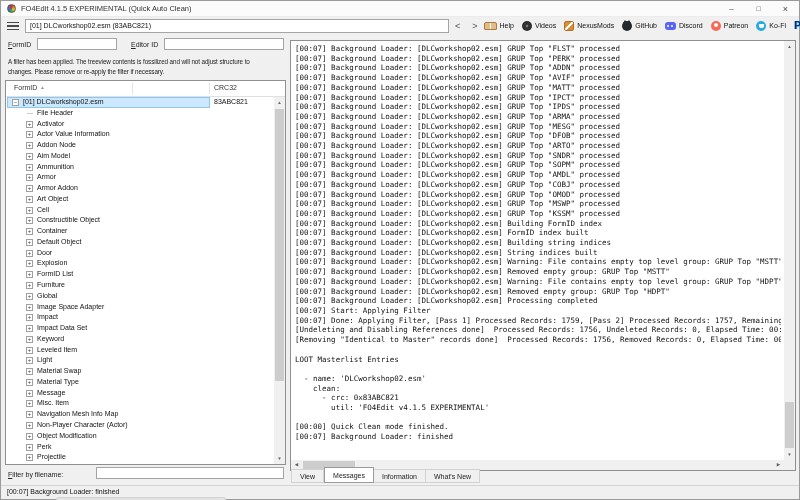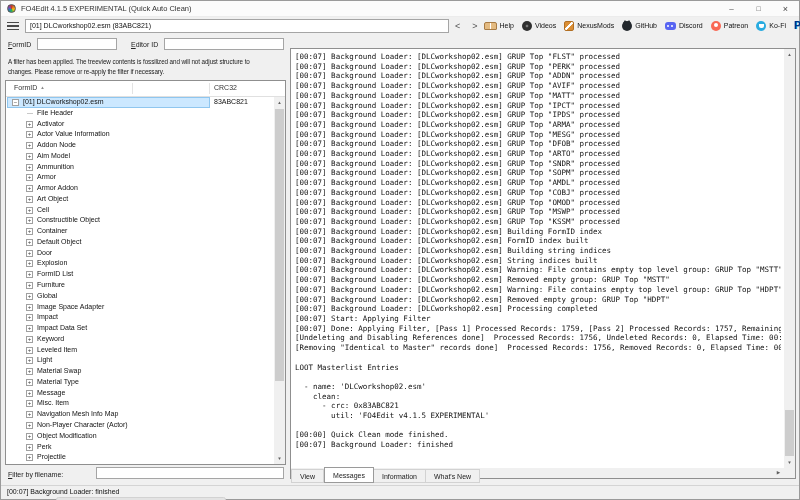--- a/index.html
+++ b/index.html
@@ -89,21 +89,21 @@
   
   .sb{position:absolute;background:#f0f0f0;}
   .sb-btn{position:absolute;width:11px;height:11px;display:flex;align-items:center;justify-content:center;
           font-size:4.5px;color:#606060;}
   .sb-thumb{position:absolute;background:#cdcdcd;}
   .tree-scroll{top:16px;right:0;width:11px;bottom:0;}
   .tree-scroll .up{top:0;left:0;} .tree-scroll .down{bottom:0;left:0;}
   .tree-scroll .sb-thumb{left:1px;width:9px;top:12px;height:272px;}
 
   
-  .log-panel{position:absolute;top:47px;left:289px;width:506px;height:431px;background:#fff;
+  .log-panel{position:absolute;top:39px;left:289px;width:506px;height:431px;background:#fff;
              border:1px solid #8f8f8f;box-sizing:border-box;}
   .log-lines{position:absolute;top:3px;left:4px;right:14px;bottom:11px;overflow:hidden;
              font-family:"DejaVu Sans Mono","Liberation Mono",monospace;font-size:7.5px;
              line-height:9.7px;white-space:pre;color:#111;}
   .log-vscroll{top:0;right:0;width:11px;bottom:10px;}
   .log-vscroll .up{top:0;left:0;} .log-vscroll .down{bottom:0;left:0;}
   .log-vscroll .sb-thumb{left:1px;width:9px;bottom:12px;height:46px;}
   .log-hscroll{left:0;right:11px;bottom:0;height:10px;}
   .log-hscroll .left{left:0;top:-1px;} .log-hscroll .right{right:0;top:-1px;}
   .log-hscroll .sb-thumb{top:1px;height:8px;left:12px;width:52px;}

